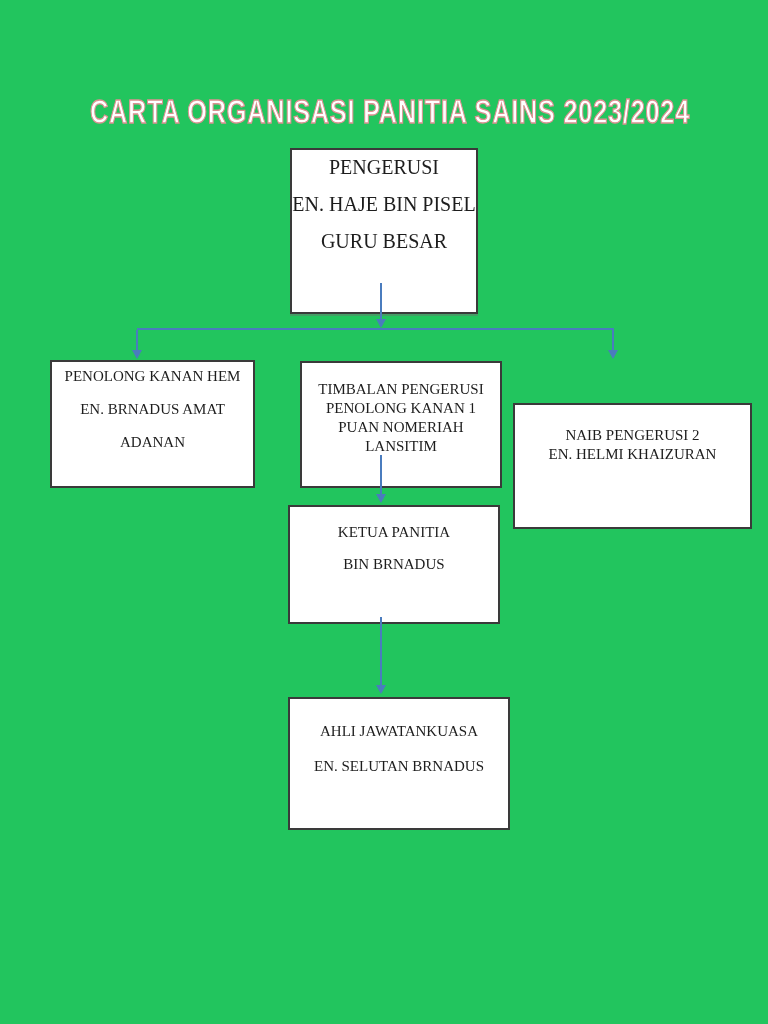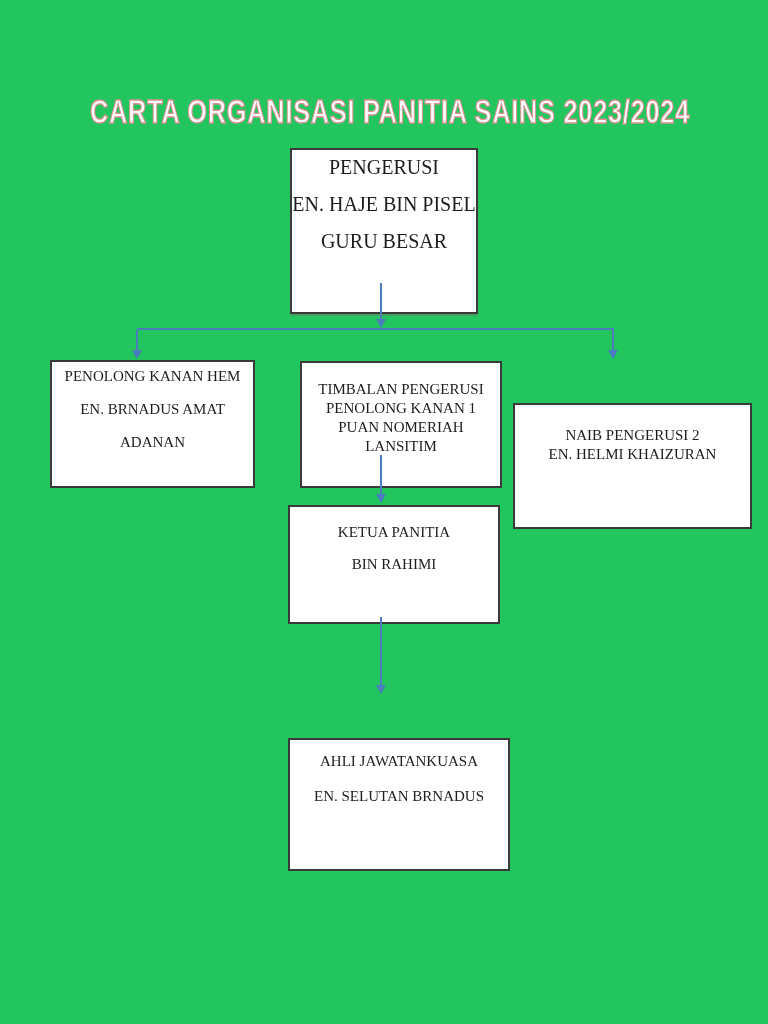--- a/index.html
+++ b/index.html
@@ -39,21 +39,21 @@
   .n-naib1 { left:50px;  top:360px; width:205px; height:128px; padding-top:4px; }
   .n-naib1 .ln:nth-child(-n+2) { margin-bottom:13px; }
   .n-naib1 .ln:nth-child(3)    { margin-bottom:2px; }
   .n-timbalan { left:300px; top:361px; width:202px; height:127px; padding-top:17px; }
   .n-timbalan .ln { line-height:19px; }
   .n-naib2 { left:513px; top:361px; width:239px; height:126px; padding-top:21px;margin-top:42px; }
   .n-naib2 .ln { line-height:19px; }
   .n-ketua { left:288px; top:505px; width:212px; height:119px; padding-top:15px; }
   .n-ketua .ln:nth-child(1) { margin-bottom:12px; }
   .n-ketua .ln:nth-child(2) { margin-bottom:2px; }
-  .n-ahli { left:288px; top:738px; width:222px; height:133px; padding-top:11px; }
+  .n-ahli { left:288px; top:697px; width:222px; height:133px; padding-top:22px; }
   .n-ahli .ln:nth-child(1) { margin-bottom:15px; }
   .n-ahli .ln:nth-child(2) { margin-bottom:13px; }
   
   .vline { position:absolute; width:2px; background:var(--accent,#4a7cbe); }
   .hline { position:absolute; height:2px; background:var(--accent,#4a7cbe); }
   .ahead {
     position:absolute; width:0; height:0;
     border-left:5px solid transparent;
     border-right:5px solid transparent;
     border-top:9px solid var(--accent,#4a7cbe);
@@ -98,21 +98,21 @@
     <div class="ln">LANSITIM</div>
   </div>
 
   <div class="node n-naib2">
     <div class="ln">NAIB PENGERUSI 2</div>
     <div class="ln">EN. HELMI KHAIZURAN</div>
   </div>
 
   <div class="node n-ketua">
     <div class="ln">KETUA PANITIA</div>
-    <div class="ln">BIN RAHIMI</div>
+    <div class="ln">BIN BRNADUS</div>
   </div>
 
   <div class="node n-ahli">
     <div class="ln">AHLI JAWATANKUASA</div>
     <div class="ln">EN. SELUTAN BRNADUS</div>
   </div>
 
   <div class="vline c1-line"></div>
   <div class="ahead c1-head"></div>
   <div class="hline c-branch"></div>

